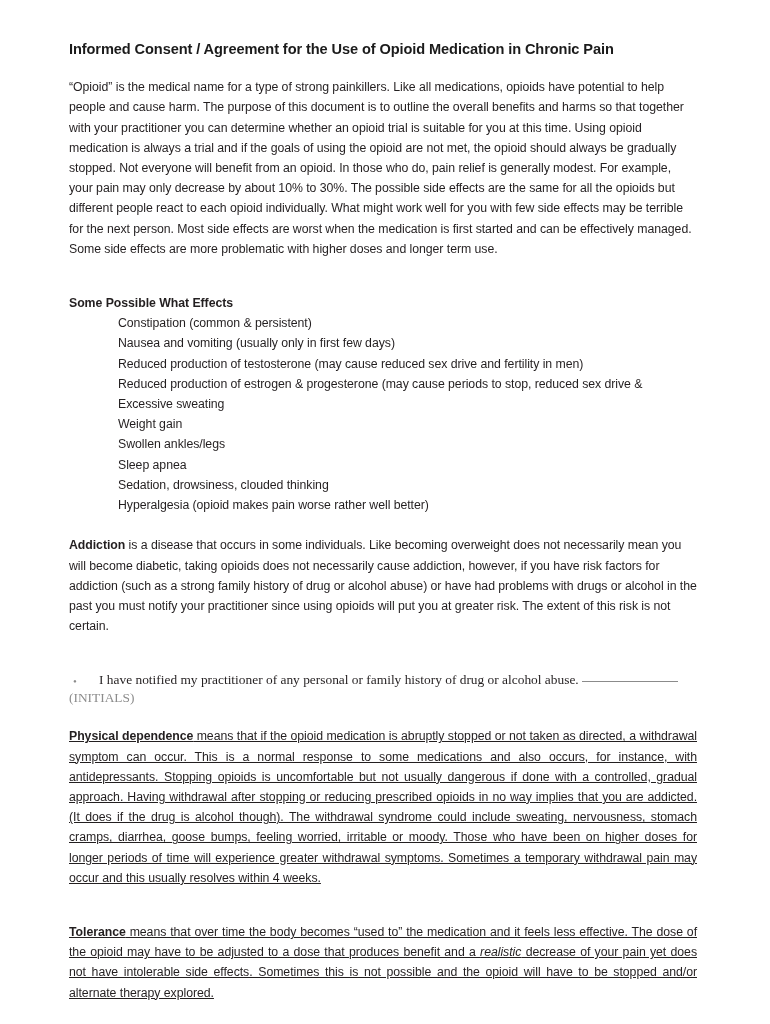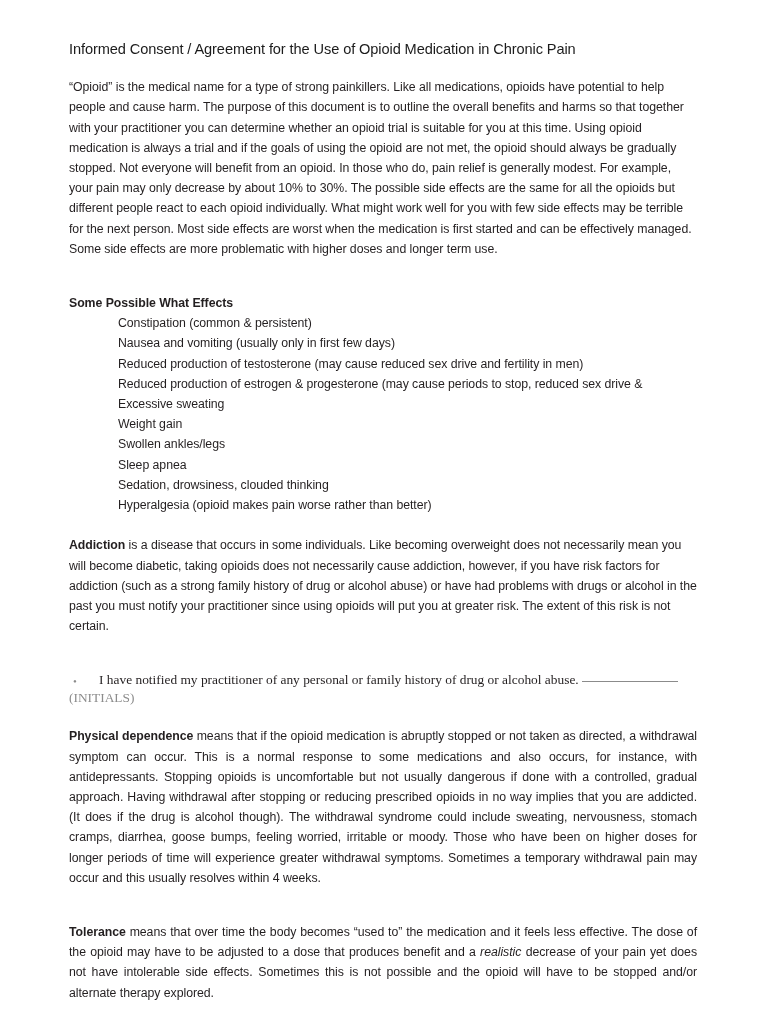--- a/index.html
+++ b/index.html
@@ -17,36 +17,37 @@
   .page {
     position: relative;
     width: 770px;
     height: 1024px;
     background: #ffffff;
     box-sizing: border-box;
     padding: 40px 62px 0 69px;
   }
   .doc-title {
     font-size: 14.6px;
-    font-weight: normal;
+    font-weight: bold;
     line-height: 1.25;
     letter-spacing: -0.1px;
     margin: 0 0 19px 0;
     color: #1b1b1b;
   }
   p.body-para {
     font-size: 12.3px;
     line-height: 20.2px;
     margin: 0 11px 14px 0;
     text-align: left;
     letter-spacing: -0.05px;
   }
   p.justified {
     text-align: justify;
     text-justify: inter-word;
+    text-decoration: underline;
   }
   .bold-lead {
     font-weight: bold;
   }
   .italic {
     font-style: italic;
   }
   .section-heading {
     font-size: 12.3px;
     font-weight: bold;
@@ -128,21 +129,21 @@
     <li>Nausea and vomiting (usually only in first few days)</li>
     <li>Reduced production of testosterone (may cause reduced sex drive and fertility in men)</li>
     <li class="wrapper">
       <span>Reduced production of estrogen &amp; progesterone (may cause periods to stop, reduced sex drive &amp;</span>
     </li>
     <li>Excessive sweating</li>
     <li>Weight gain</li>
     <li>Swollen ankles/legs</li>
     <li>Sleep apnea</li>
     <li>Sedation, drowsiness, clouded thinking</li>
-    <li>Hyperalgesia (opioid makes pain worse rather than better)</li>
+    <li>Hyperalgesia (opioid makes pain worse rather well better)</li>
   </ul>
 
   <div class="spacer-line"></div>
 
   <p class="body-para"><span class="bold-lead">Addiction</span><span> is a disease that occurs in some individuals. Like becoming overweight does not necessarily mean you will become diabetic, taking opioids does not necessarily cause addiction, however, if you have risk factors for addiction (such as a strong family history of drug or alcohol abuse) or have had problems with drugs or alcohol in the past you must notify your practitioner since using opioids will put you at greater risk. The extent of this risk is not certain.</span></p>
 
   <div class="spacer-line"></div>
 
   <div class="bullet-serif-row">
     <span class="marker">•</span>

